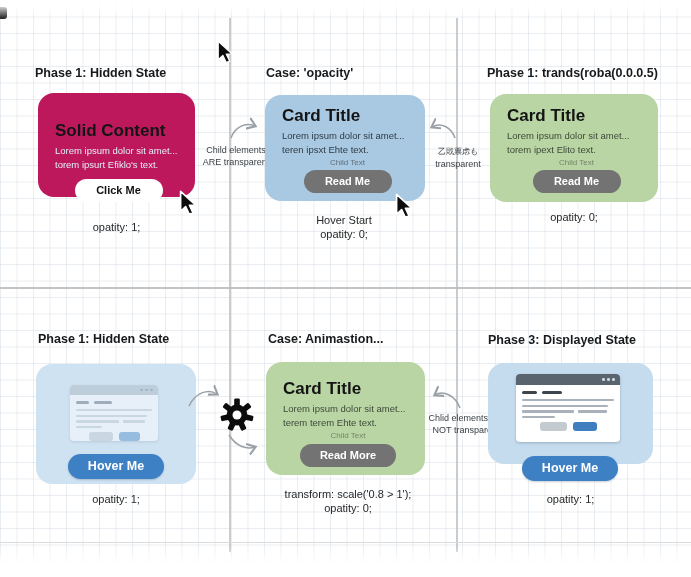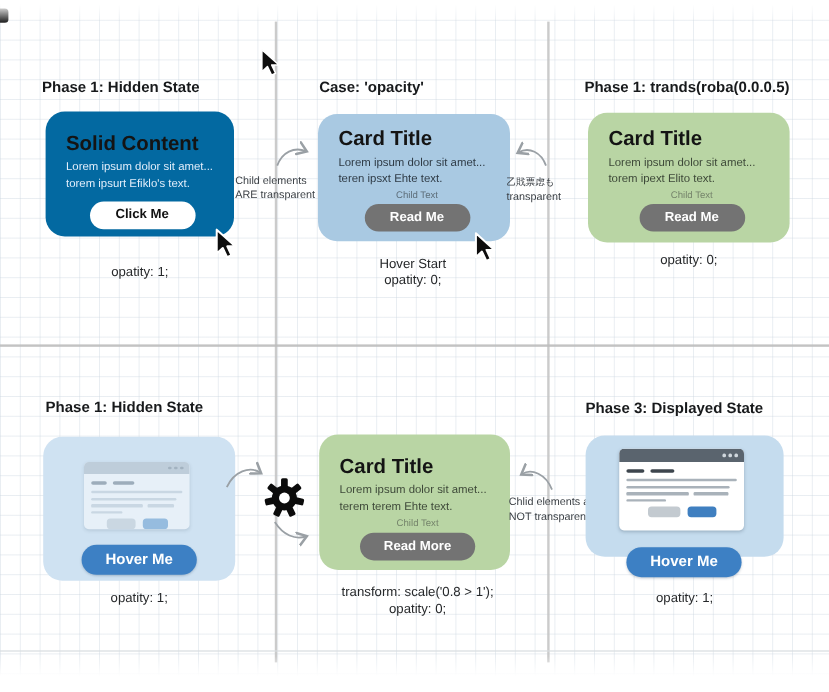--- a/index.html
+++ b/index.html
@@ -13,35 +13,35 @@
             background:linear-gradient(to bottom,#fff 20%,rgba(255,255,255,0));}
   .fade-bottom{position:absolute;left:0;right:0;bottom:0;height:30px;
             background:linear-gradient(to top,#fff 45%,rgba(255,255,255,0));}
   .vline{position:absolute;width:2px;top:18px;height:534px;background:#c2c2c2;opacity:.85;}
   .hline1{position:absolute;left:0;top:287px;width:691px;height:2px;background:#bcbcbc;opacity:.9;}
   .hline2{position:absolute;left:0;top:542px;width:691px;height:1px;background:#d8dcdf;}
   .corner-mark{position:absolute;left:0;top:7px;width:7px;height:12px;background:#2b2b2b;border-radius:0 3px 3px 0;}
 
   .heading{position:absolute;font-size:12.5px;font-weight:bold;color:#17191b;white-space:nowrap;}
   .caption{position:absolute;text-align:center;font-size:11px;color:#26282a;line-height:1.3;}
-  .conn-label{position:absolute;font-size:9px;color:#3a3f44;line-height:1.35;}
+  .conn-label{position:absolute;font-size:9px;color:#3a3f44;text-align:center;line-height:1.35;}
 
   .card{position:absolute;border-radius:16px;box-sizing:border-box;}
   .card-title{font-weight:bold;font-size:17px;color:#141414;margin:0;line-height:1.15;}
   .card-body{font-size:9.5px;line-height:1.5;margin-top:3px;}
   .child-label{font-size:8px;text-align:center;margin-top:1px;}
   .pill{display:block;border:none;border-radius:13px;font-weight:bold;font-size:11px;
         font-family:"Liberation Sans",sans-serif;line-height:1;cursor:pointer;}
   .pill-in-card{margin:7px auto 0;width:88px;height:23px;}
   .pill-white{background:#ffffff;color:#111;}
   .pill-black{background:#737373;color:#fff;}
   .pill-blue{position:absolute;background:#3d80c4;color:#fff;font-size:12.5px;
              width:96px;height:25px;border-radius:14px;box-shadow:0 1px 2px rgba(30,60,90,.25);}
 
-  .card-blue{background:#0369a1;padding:17px 13px 0 17px;}
+  .card-blue{background:#be185d;padding:28px 13px 0 17px;}
   .card-blue .card-body{color:#e2eefb;}
   .card-lblue{background:#a9c9e2;padding:11px 12px 0 17px;}
   .card-lblue .card-body{color:#2e3a45;}
   .card-lblue .child-label{color:#5d6e7a;}
   .card-green{background:#b9d5a4;padding:12px 12px 0 17px;}
   .card-green .card-body{color:#3d4838;}
   .card-green .child-label{color:#75846b;}
   .card-pale1{background:#cfe2f2;}
   .card-pale2{background:#c5dcee;}
 
@@ -193,20 +193,21 @@
       <rect x="15.2" y="1.5" width="5.6" height="8" rx="1.3" transform="rotate(257.1 18 18)"></rect>
       <rect x="15.2" y="1.5" width="5.6" height="8" rx="1.3" transform="rotate(308.6 18 18)"></rect>
       <circle cx="18" cy="18" r="10.4"></circle>
     </g>
     <circle cx="18" cy="18" r="4.5" fill="#ffffff"></circle>
   </svg>
   <svg class="arrow-svg" style="left:226px;top:432px;" width="34" height="22">
     <path d="M3,3 C10,14 20,18 29,15" fill="none" stroke="#9aa0a5" stroke-width="1.5" marker-end="url(#ah)"></path>
   </svg>
 
+  <div class="heading" style="left:268px;top:332px;">Case: Animastion...</div>
   <div class="card card-green" style="left:266px;top:362px;width:159px;height:113px;padding-top:17px;">
     <div class="card-title">Card Title</div>
     <div class="card-body">
       <div>Lorem ipsum dolor sit amet...</div>
       <div>terem terem Ehte text.</div>
     </div>
     <div class="child-label">Child Text</div>
     <button class="pill pill-black pill-in-card" style="margin-top:4px;width:96px;">Read More</button>
   </div>
   <div class="caption" style="left:258px;top:487px;width:180px;">

